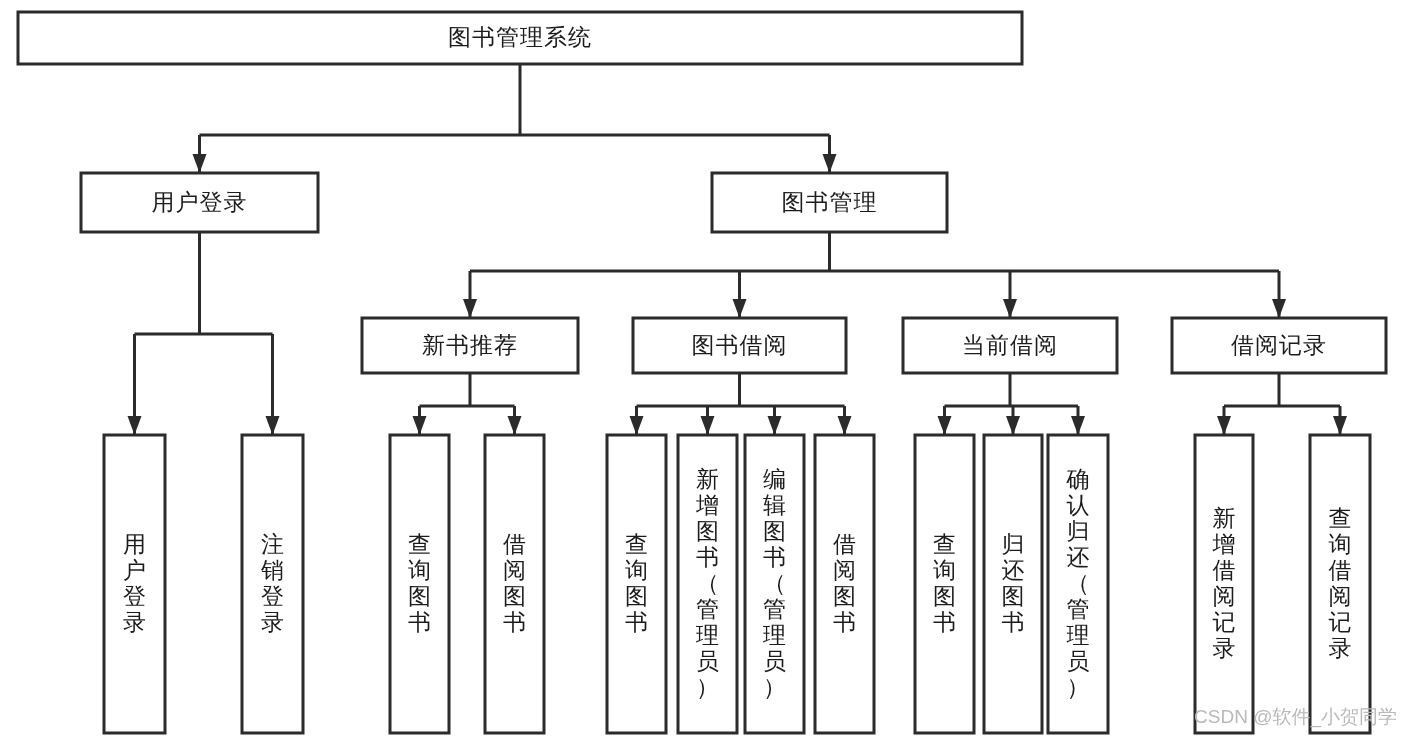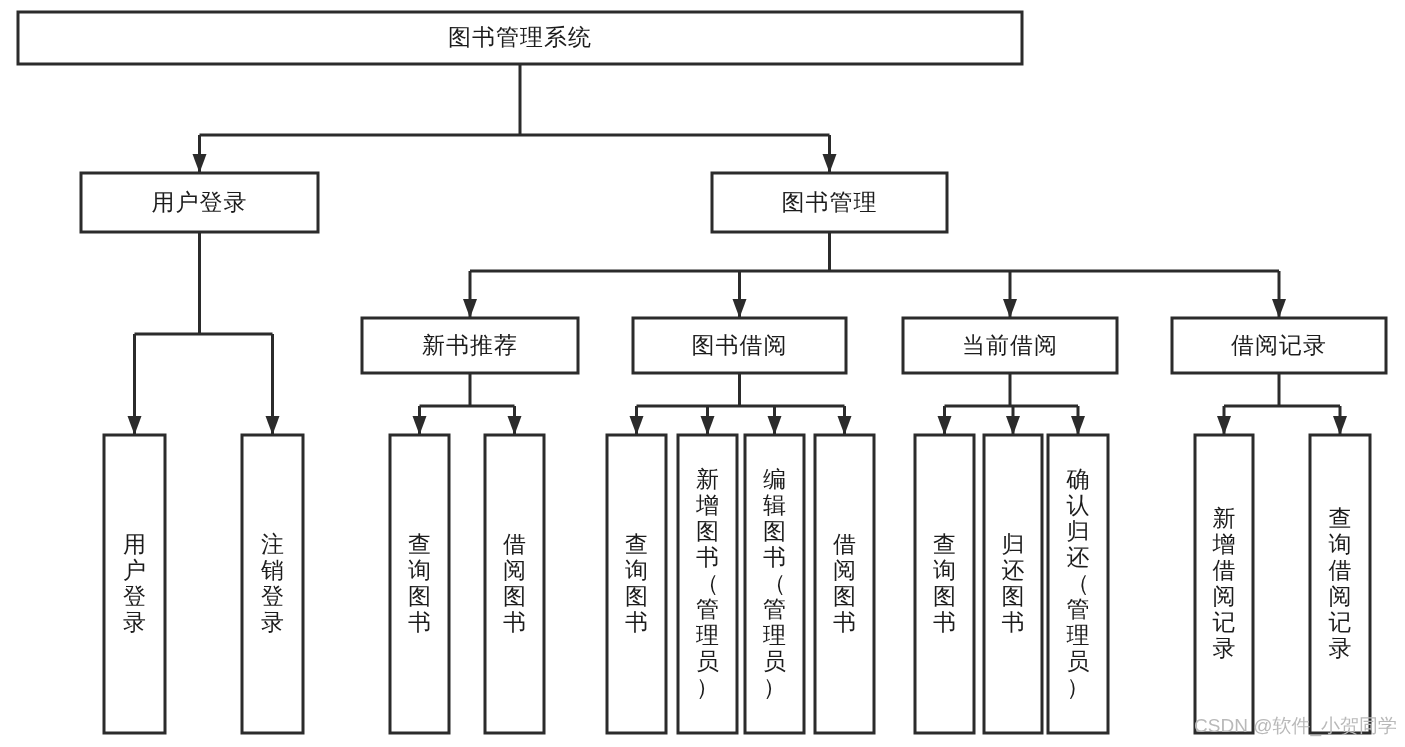--- a/index.html
+++ b/index.html
@@ -15,21 +15,21 @@
   .node-label-h{
     font-family:"Liberation Sans","DejaVu Sans",sans-serif;
     font-size:23px;fill:#1c1c1c;text-anchor:middle;dominant-baseline:middle;
     letter-spacing:1px;
   }
   .node-label-v{
     font-family:"Liberation Sans","DejaVu Sans",sans-serif;
     font-size:23px;fill:#1c1c1c;letter-spacing:0px;
   }
   .watermark{
-    position:absolute;right:8px;bottom:8px;
+    position:absolute;right:8px;bottom:17px;
     font-family:"Liberation Sans","DejaVu Sans",sans-serif;
     font-size:19px;color:#b9b9b9;white-space:nowrap;
     user-select:none;pointer-events:none;
   }
 </style>
 </head>
 <body>
 
 <div id="diagram-root">
   <svg id="tree-svg" viewBox="0 0 1405 747">

